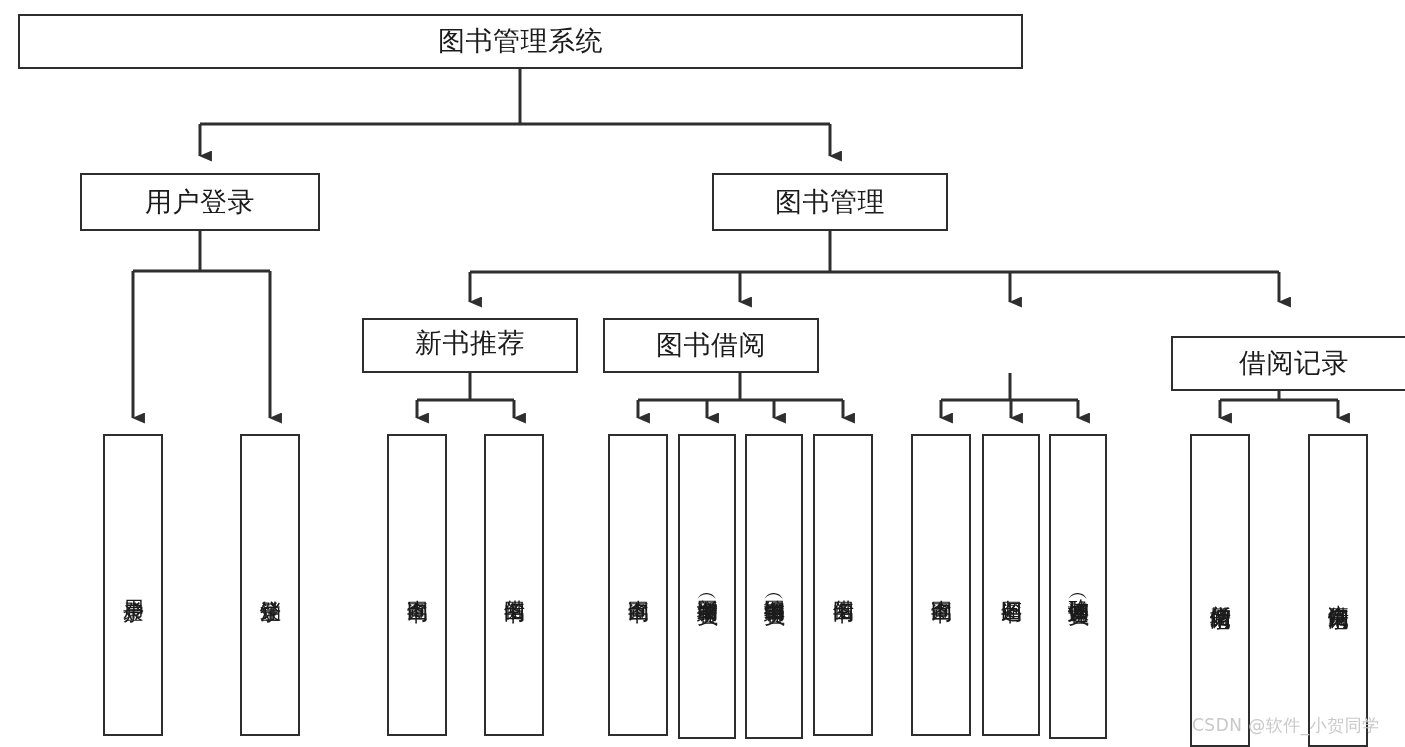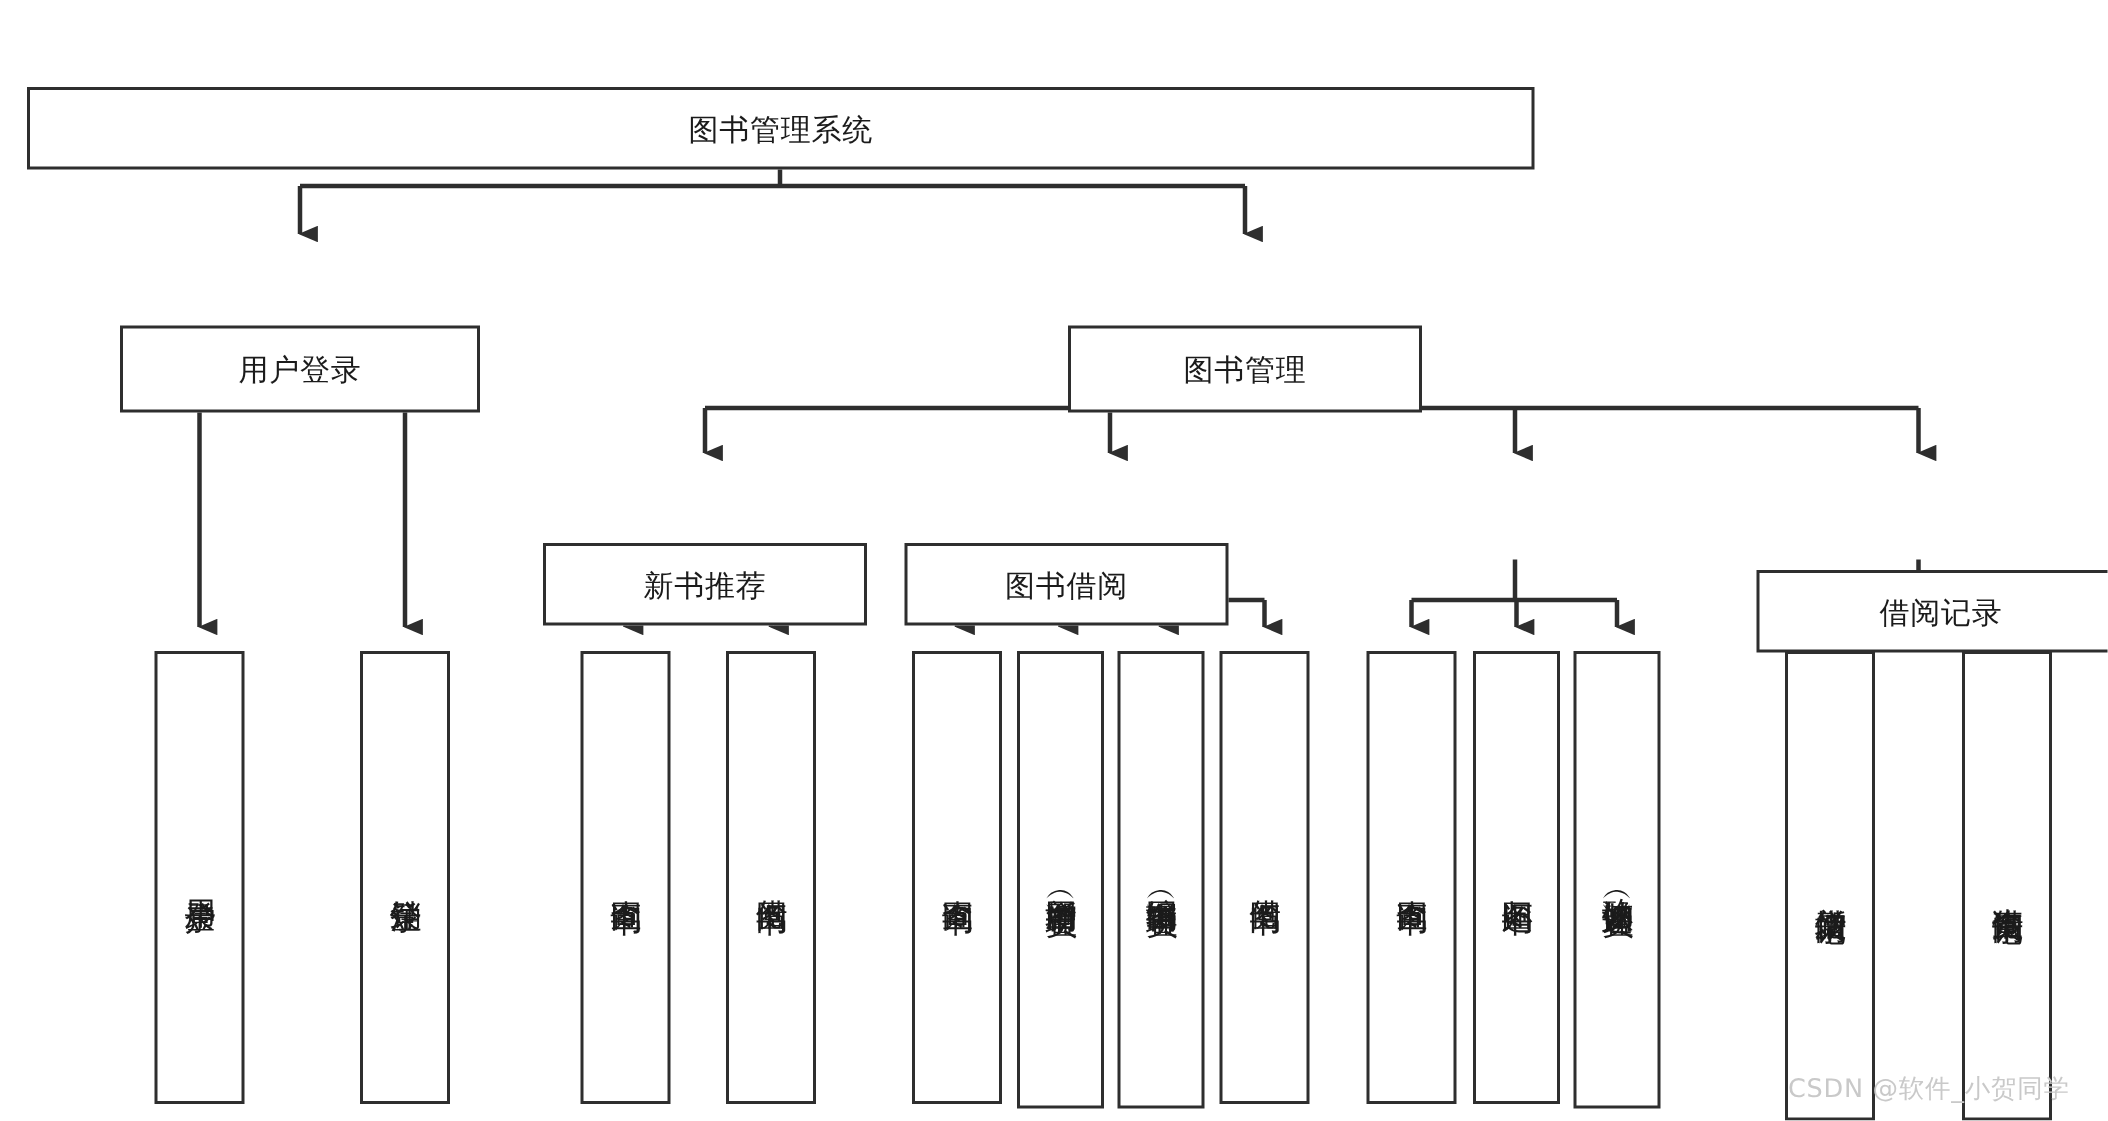--- a/index.html
+++ b/index.html
@@ -30,24 +30,23 @@
     position: absolute;
     box-sizing: border-box;
     border: 2px solid #2e2e2e;
     background: #ffffff;
     display: flex;
     align-items: center;
     justify-content: center;
     color: #1b1b1b;
   }
   .node.horiz {
-    font-size: 20px;
+    font-size: 27px;
     letter-spacing: 0.5px;
     line-height: 1.2;
-    margin-top: 44px;
   }
   .node.vert {
     writing-mode: vertical-rl;
     text-orientation: upright;
     font-size: 21px;
     letter-spacing: 1px;
     line-height: 1.0;
     text-align: center;
     padding: 2px 0;
   }
@@ -125,21 +124,21 @@
     <span>图书管理系统</span>
   </div>
 
   <div class="node horiz" style="left:80px; top:173px; width:240px; height:58px;">
     <span>用户登录</span>
   </div>
   <div class="node horiz" style="left:712px; top:173px; width:236px; height:58px;">
     <span>图书管理</span>
   </div>
 
-  <div class="node horiz" style="left:362px; top:318px; width:216px; height:55px;">
+  <div class="node horiz" style="left:362px; top:318px; width:216px; height:55px;font-family:Liberation Mono, monospace;">
     <span>新书推荐</span>
   </div>
   <div class="node horiz" style="left:603px; top:318px; width:216px; height:55px;">
     <span>图书借阅</span>
   </div>
   <div class="node horiz" style="left:1171px; top:336px; width:246px; height:55px;">
     <span>借阅记录</span>
   </div>
 
   <div class="node vert" style="left:103px; top:434px; width:60px; height:302px;">

